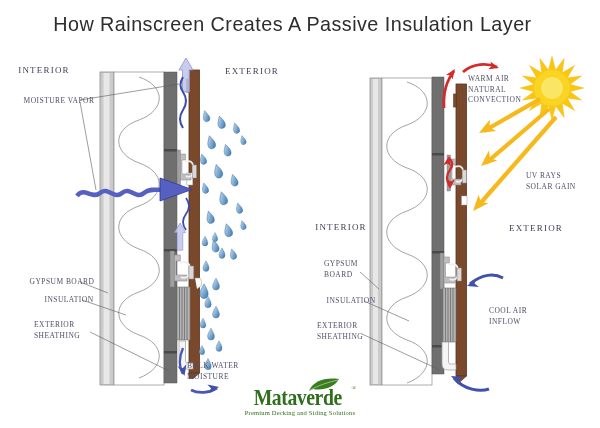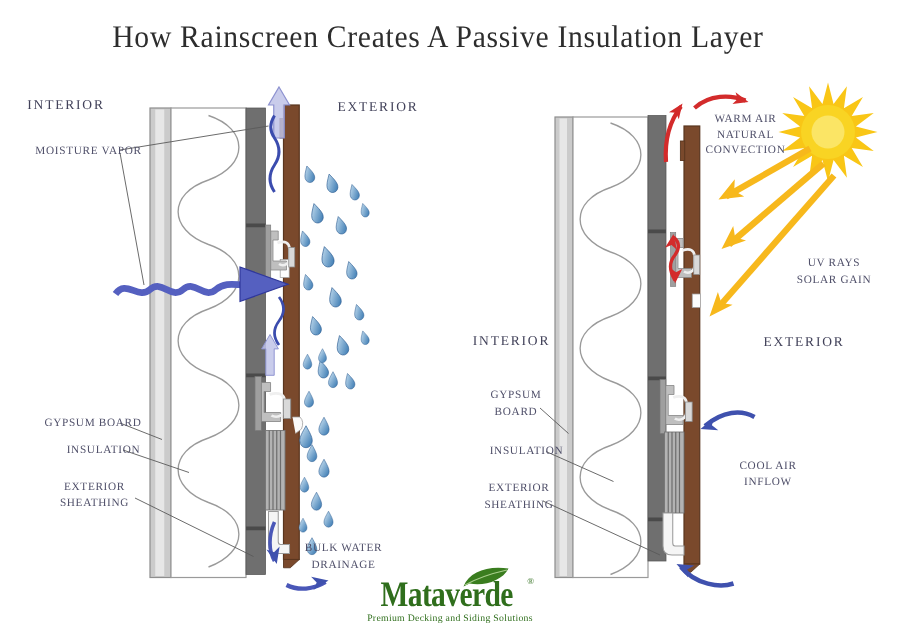--- a/index.html
+++ b/index.html
@@ -1,22 +1,22 @@
 <!DOCTYPE html>
 <html><head>
 <meta charset="utf-8">
 <style>
   html,body{margin:0;padding:0;background:#ffffff;}
   #stage{position:relative;width:600px;height:428px;background:#ffffff;overflow:hidden;
          font-family:"Liberation Serif",serif;}
   .title{position:absolute;top:12px;left:0;right:16px;text-align:center;
-         font-family:Liberation Serif, serif;font-size:21px;color:#2d2d2d;}
+         font-family:Liberation Sans, sans-serif;font-size:21px;color:#2d2d2d;}
   .title span{display:inline-block;transform:scaleX(.94);letter-spacing:.5px;}
   svg.art{position:absolute;left:0;top:0;}
-  .label{position:absolute;transform:translate(-50%,-50%);text-align:center;
+  .label{position:absolute;transform:translate(-50%,-50%);
          font-family:"Liberation Serif",serif;font-size:7.5px;letter-spacing:.45px;
          color:#50506a;line-height:1.4;}
   .label.big{font-size:9px;letter-spacing:1.2px;color:#42425a;white-space:nowrap;}
   .label.nowrap{white-space:nowrap;padding-left:20px;}
   .logo{position:absolute;left:50%;top:385px;transform:translateX(-50%);text-align:center;width:180px;}
   .brand-line{position:relative;display:inline-block;}
   .brand{display:inline-block;font-family:"Liberation Serif",serif;font-weight:bold;
          font-size:24px;color:#2f6e1c;transform:scaleX(.82);letter-spacing:-.5px;line-height:1;}
   .reg{font-size:6px;vertical-align:top;color:#2f6e1c;}
   .tagline{font-family:"Liberation Serif",serif;font-size:6.5px;color:#2f6e1c;
@@ -203,21 +203,21 @@
   <div class="title">
     <span>How Rainscreen Creates A Passive Insulation Layer</span>
   </div>
 
   <div class="label big" style="left:44px;top:70px;">INTERIOR</div>
   <div class="label big" style="left:252px;top:71px;">EXTERIOR</div>
   <div class="label nowrap" style="left:49px;top:101px;">MOISTURE VAPOR</div>
   <div class="label nowrap" style="left:52px;top:282px;">GYPSUM BOARD</div>
   <div class="label nowrap" style="left:59px;top:300px;">INSULATION</div>
   <div class="label" style="left:63px;top:330px;width:58px;">EXTERIOR SHEATHING</div>
-  <div class="label" style="left:229px;top:371px;width:84px;">BULK WATER DRAINAGE</div>
+  <div class="label" style="left:229px;top:371px;width:84px;">BULK WATER MOISTURE</div>
 
   <div class="label" style="left:556px;top:181px;width:60px;">UV RAYS SOLAR GAIN</div>
   <div class="label" style="left:497px;top:90px;width:58px;">WARM AIR NATURAL CONVECTION</div>
   <div class="label big" style="left:341px;top:227px;">INTERIOR</div>
   <div class="label big" style="left:536px;top:228px;">EXTERIOR</div>
   <div class="label" style="left:344px;top:269px;width:40px;">GYPSUM BOARD</div>
   <div class="label nowrap" style="left:341px;top:301px;">INSULATION</div>
   <div class="label" style="left:346px;top:331px;width:58px;">EXTERIOR SHEATHING</div>
   <div class="label" style="left:512px;top:316px;width:46px;">COOL AIR INFLOW</div>
 

